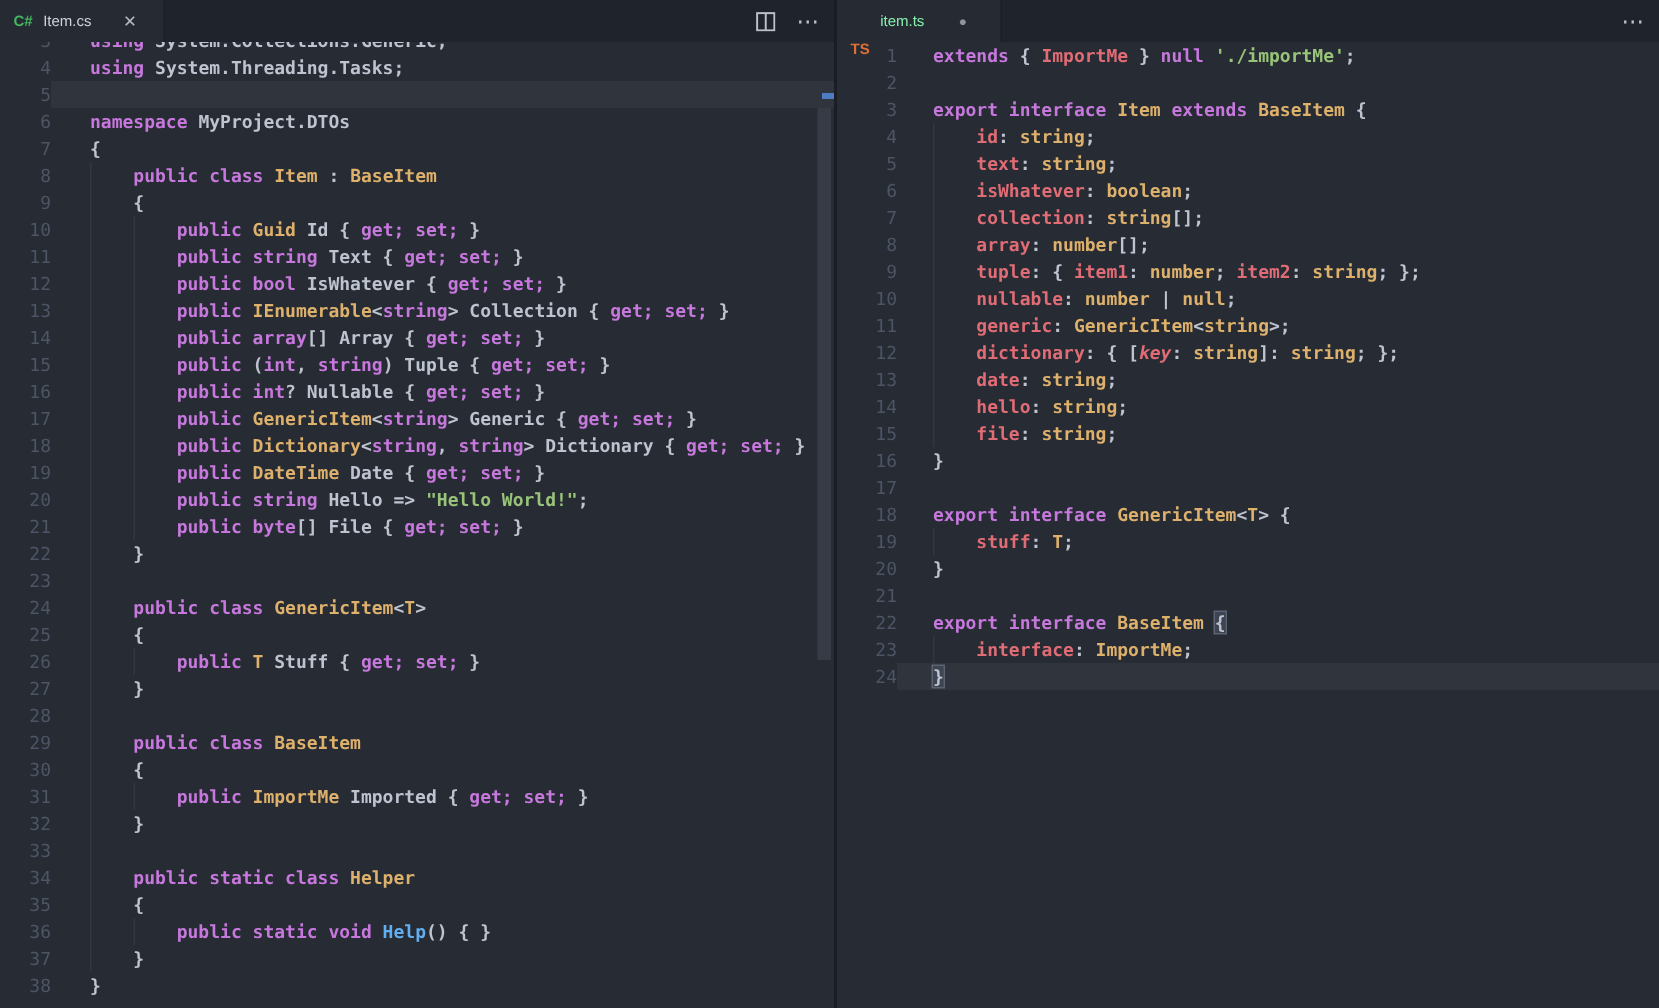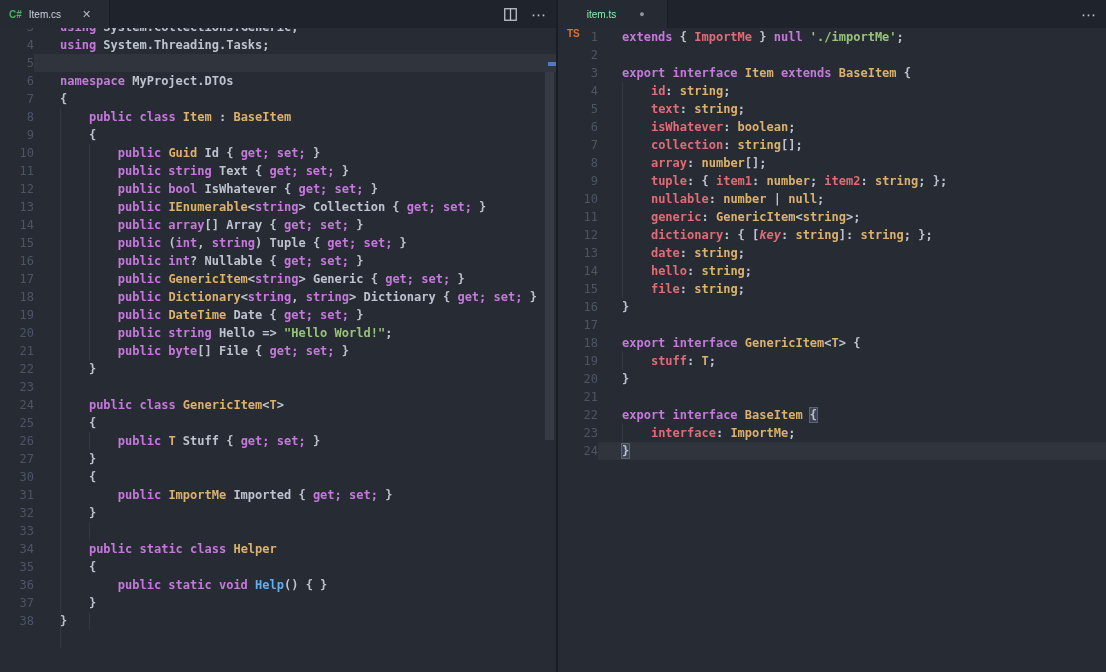--- a/index.html
+++ b/index.html
@@ -99,20 +99,22 @@
           <div class="row"><span class="num">18</span><span class="code"><span class="tok-def">        </span><span class="tok-kw">public </span><span class="tok-type">Dictionary</span><span class="tok-def">&lt;</span><span class="tok-kw">string</span><span class="tok-def">, </span><span class="tok-kw">string</span><span class="tok-def">&gt; Dictionary { </span><span class="tok-kw">get; set;</span><span class="tok-def"> }</span></span></div>
           <div class="row"><span class="num">19</span><span class="code"><span class="tok-def">        </span><span class="tok-kw">public </span><span class="tok-type">DateTime</span><span class="tok-def"> Date { </span><span class="tok-kw">get; set;</span><span class="tok-def"> }</span></span></div>
           <div class="row"><span class="num">20</span><span class="code"><span class="tok-def">        </span><span class="tok-kw">public string</span><span class="tok-def"> Hello =&gt; </span><span class="tok-str">"Hello World!"</span><span class="tok-def">;</span></span></div>
           <div class="row"><span class="num">21</span><span class="code"><span class="tok-def">        </span><span class="tok-kw">public byte</span><span class="tok-def">[] File { </span><span class="tok-kw">get; set;</span><span class="tok-def"> }</span></span></div>
           <div class="row"><span class="num">22</span><span class="code"><span class="tok-def">    }</span></span></div>
           <div class="row"><span class="num">23</span><span class="code"></span></div>
           <div class="row"><span class="num">24</span><span class="code"><span class="tok-def">    </span><span class="tok-kw">public class </span><span class="tok-type">GenericItem</span><span class="tok-def">&lt;</span><span class="tok-type">T</span><span class="tok-def">&gt;</span></span></div>
           <div class="row"><span class="num">25</span><span class="code"><span class="tok-def">    {</span></span></div>
           <div class="row"><span class="num">26</span><span class="code"><span class="tok-def">        </span><span class="tok-kw">public </span><span class="tok-type">T</span><span class="tok-def"> Stuff { </span><span class="tok-kw">get; set;</span><span class="tok-def"> }</span></span></div>
           <div class="row"><span class="num">27</span><span class="code"><span class="tok-def">    }</span></span></div>
+          <div class="row"><span class="num">28</span><span class="code"></span></div>
+          <div class="row"><span class="num">29</span><span class="code"><span class="tok-def">    </span><span class="tok-kw">public class </span><span class="tok-type">BaseItem</span></span></div>
           <div class="row"><span class="num">30</span><span class="code"><span class="tok-def">    {</span></span></div>
           <div class="row"><span class="num">31</span><span class="code"><span class="tok-def">        </span><span class="tok-kw">public </span><span class="tok-type">ImportMe</span><span class="tok-def"> Imported { </span><span class="tok-kw">get; set;</span><span class="tok-def"> }</span></span></div>
           <div class="row"><span class="num">32</span><span class="code"><span class="tok-def">    }</span></span></div>
           <div class="row"><span class="num">33</span><span class="code"></span></div>
           <div class="row"><span class="num">34</span><span class="code"><span class="tok-def">    </span><span class="tok-kw">public static class </span><span class="tok-type">Helper</span></span></div>
           <div class="row"><span class="num">35</span><span class="code"><span class="tok-def">    {</span></span></div>
           <div class="row"><span class="num">36</span><span class="code"><span class="tok-def">        </span><span class="tok-kw">public static void </span><span class="tok-fn">Help</span><span class="tok-def">() { }</span></span></div>
           <div class="row"><span class="num">37</span><span class="code"><span class="tok-def">    }</span></span></div>
           <div class="row"><span class="num">38</span><span class="code"><span class="tok-def">}</span></span></div>
         </div>

